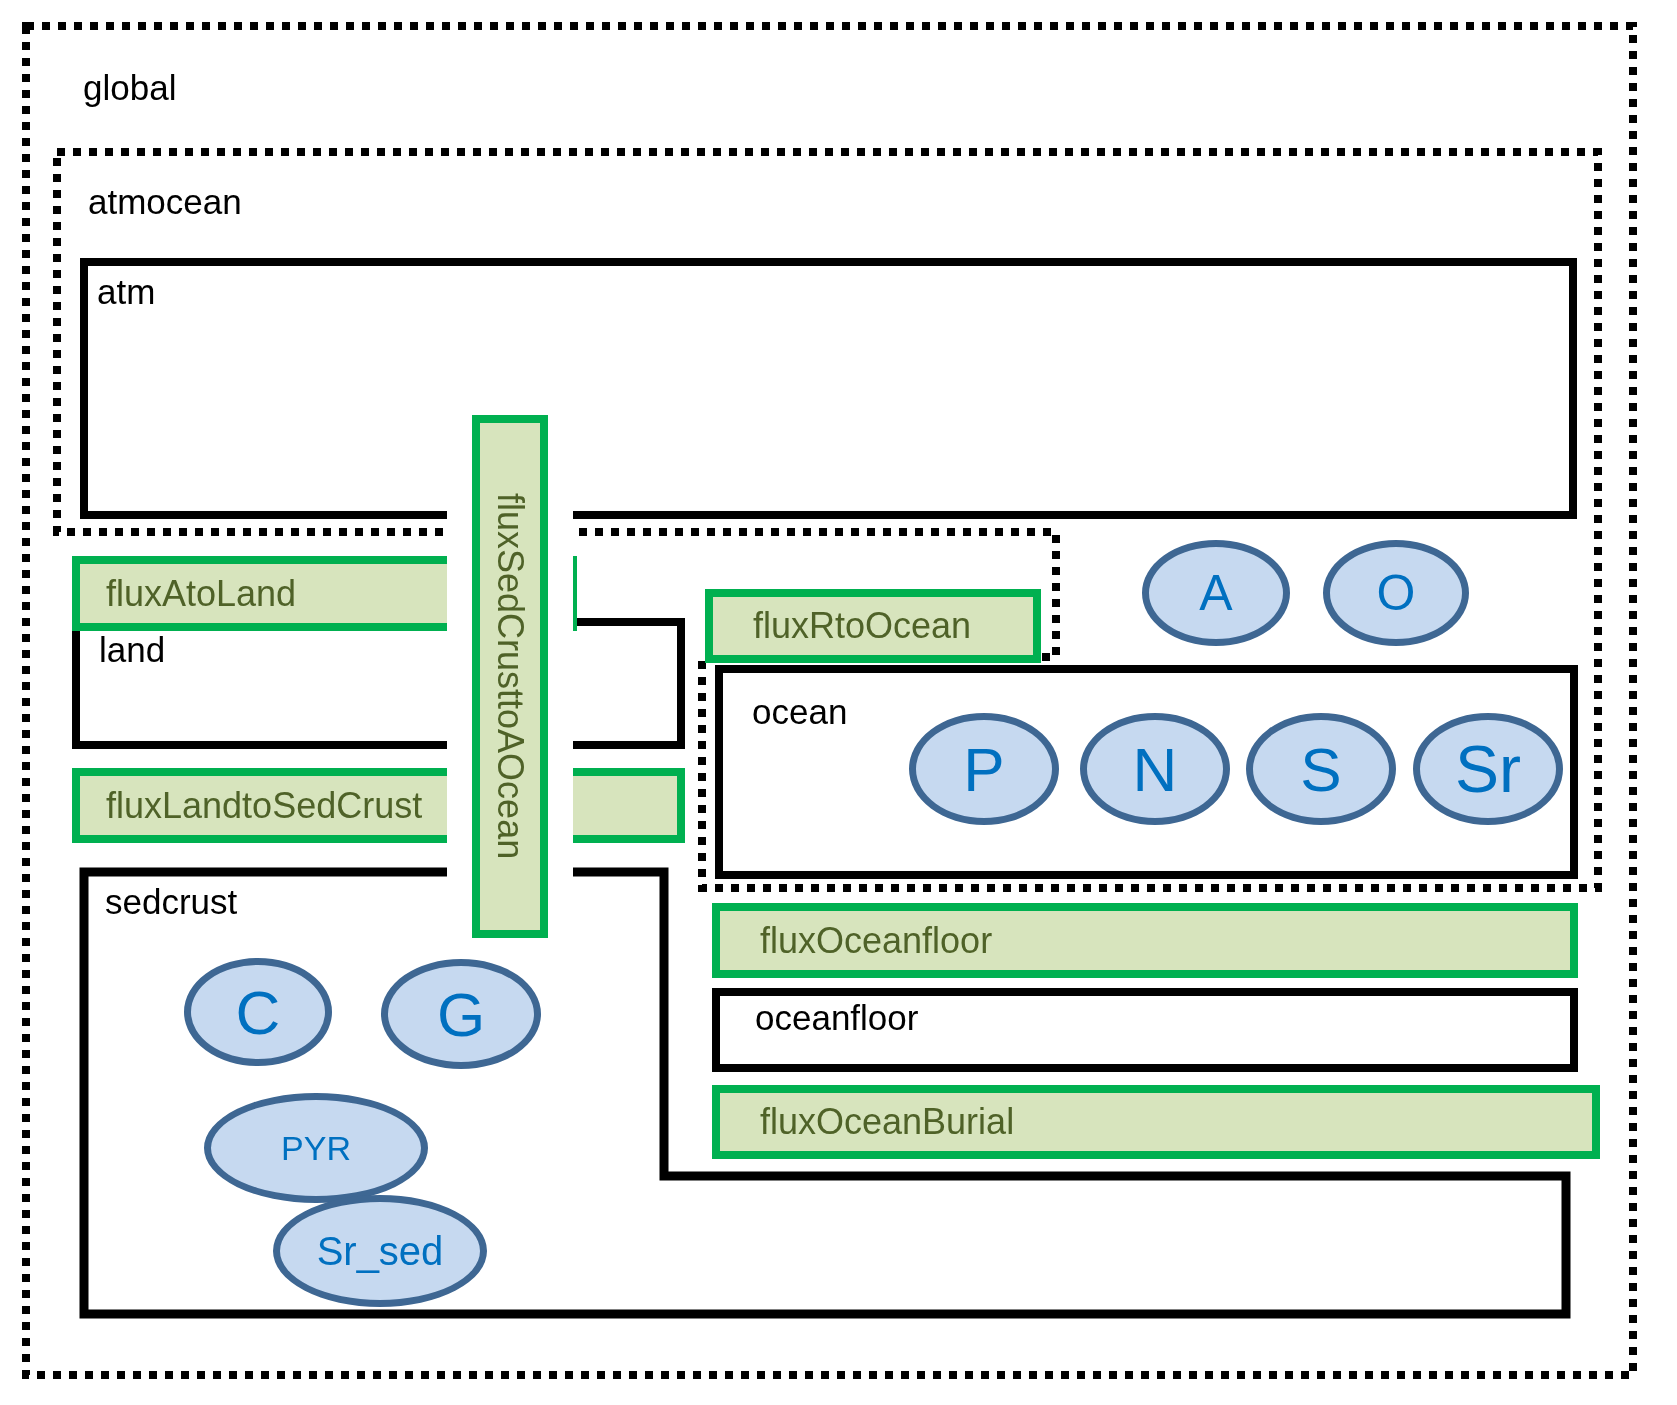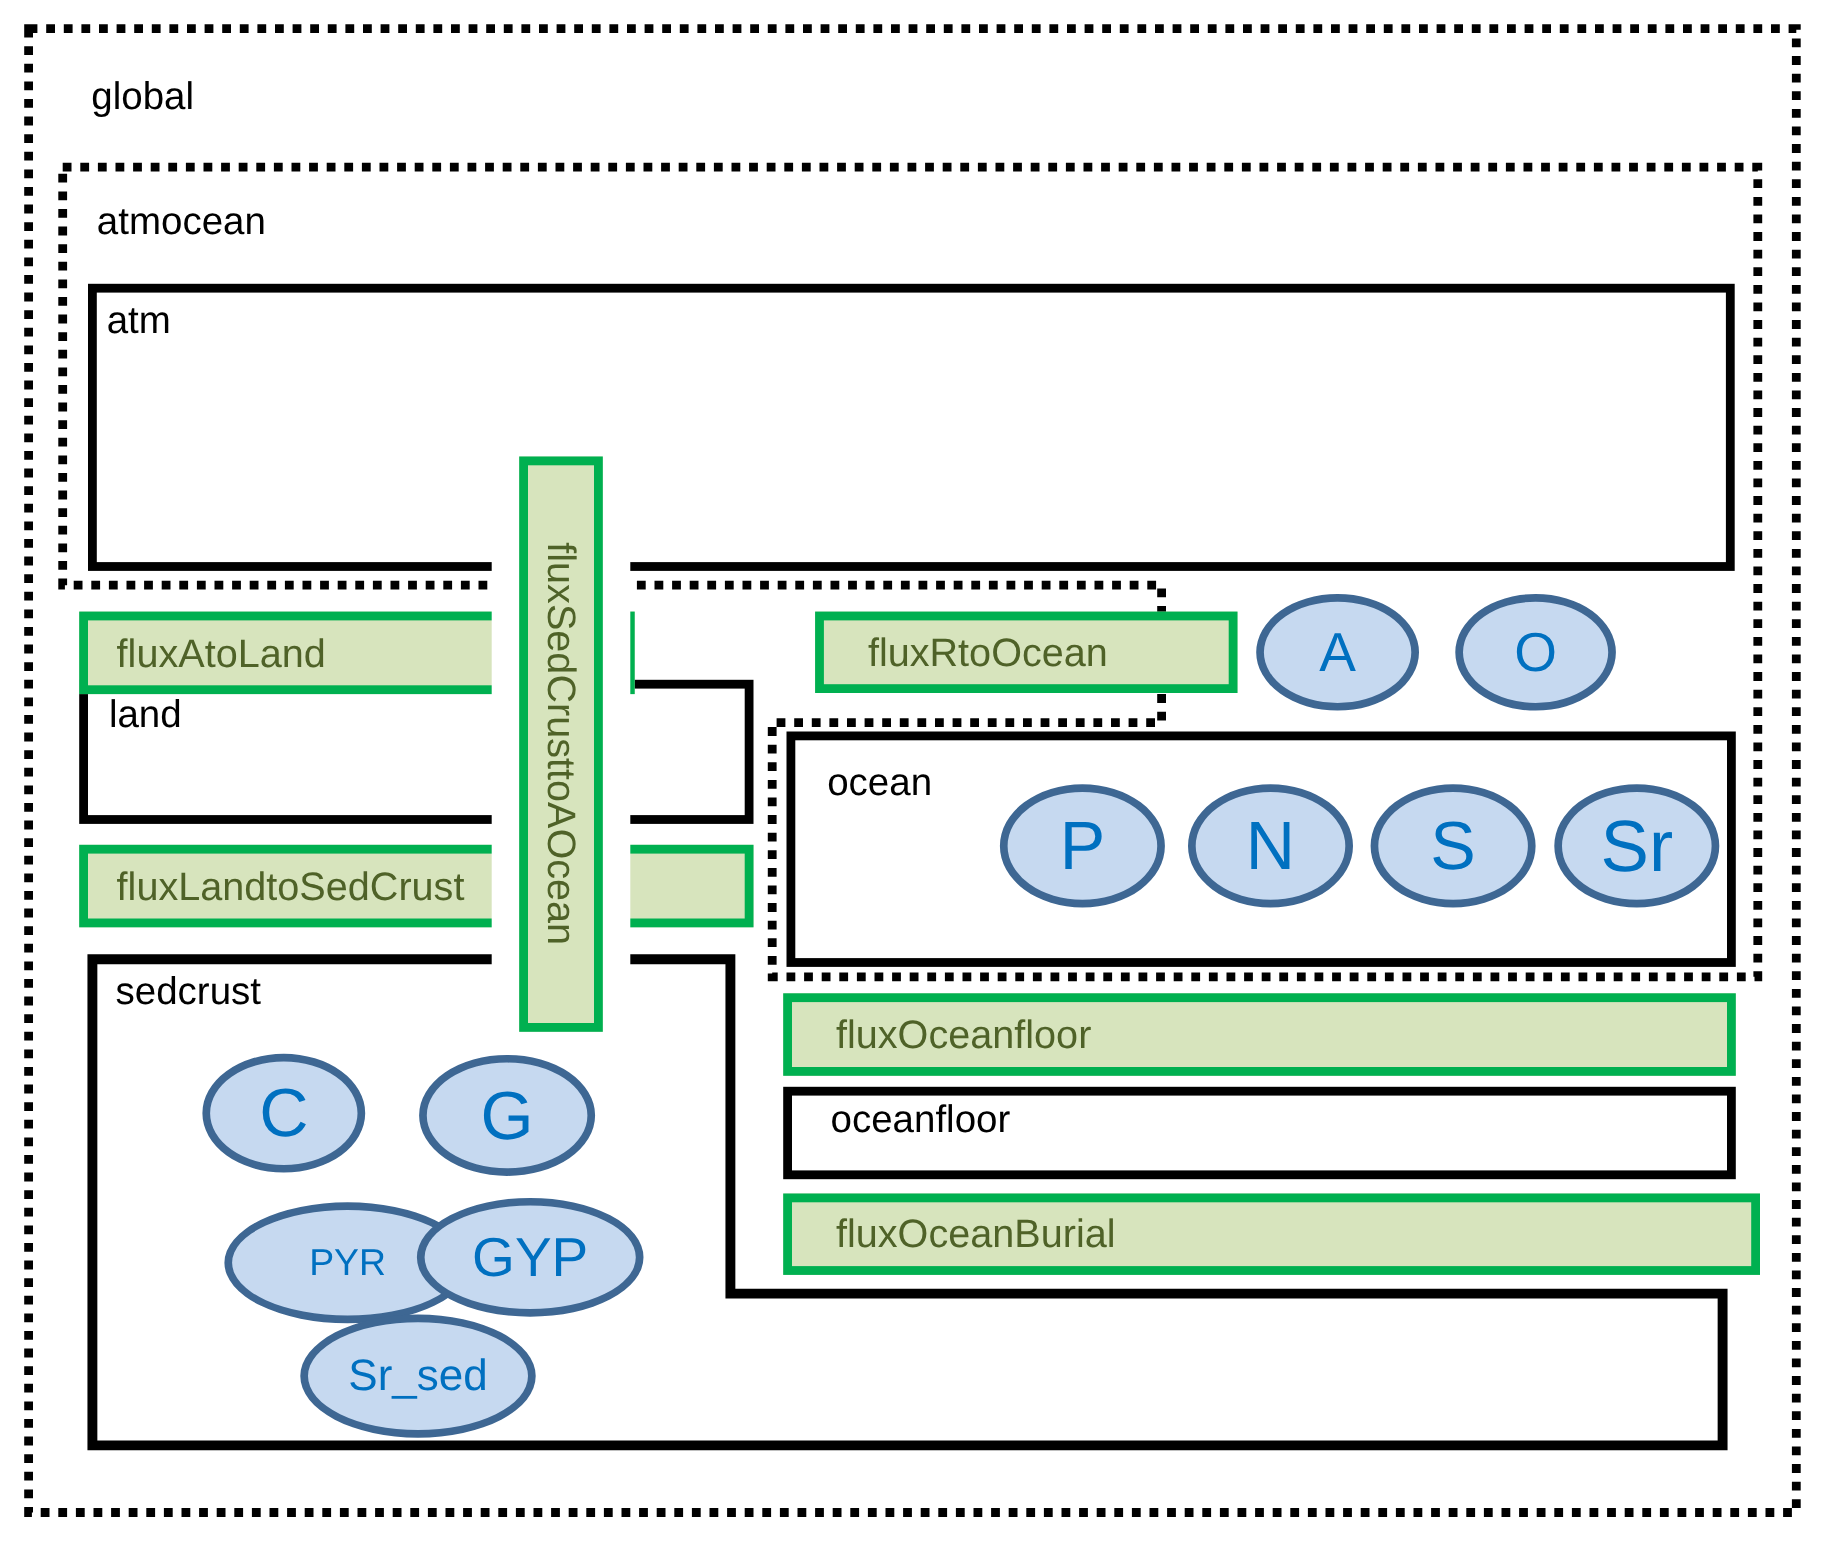--- a/index.html
+++ b/index.html
@@ -51,21 +51,21 @@
   <div class="solid-box" style="left:72px; top:618px; width:613px; height:131px;"></div>
   <div class="solid-box" style="left:715px; top:665px; width:863px; height:214px;"></div>
   <div class="solid-box" style="left:712px; top:988px; width:866px; height:84px;"></div>
 
   <div class="flux-box" style="left:72px; top:556px; width:505px; height:75px;">
     <span>fluxAtoLand</span>
   </div>
   <div class="flux-box" style="left:72px; top:768px; width:613px; height:75px;">
     <span>fluxLandtoSedCrust</span>
   </div>
-  <div class="flux-box rpad" style="left:705px; top:556px; width:384px; height:74px;margin-left:36px;">
+  <div class="flux-box rpad" style="left:705px; top:589px; width:336px; height:74px;">
     <span>fluxRtoOcean</span>
   </div>
   <div class="flux-box rpad" style="left:712px; top:903px; width:866px; height:75px;">
     <span>fluxOceanfloor</span>
   </div>
   <div class="flux-box rpad" style="left:712px; top:1085px; width:888px; height:74px;">
     <span>fluxOceanBurial</span>
   </div>
 
   <div class="halo"></div>
@@ -96,20 +96,17 @@
 
   <div class="species" style="left:184px; top:958px; width:148px; height:108px; font-size:62px;">
     <span>C</span>
   </div>
   <div class="species" style="left:381px; top:959px; width:160px; height:110px; font-size:62px;">
     <span>G</span>
   </div>
   <div class="species" style="left:204px; top:1093px; width:224px; height:110px; font-size:34px;">
     <span>PYR</span>
   </div>
-  <div class="species" style="left:379px; top:1089px; width:206px; height:108px; font-size:50px;">
-    <span>GYP</span>
-  </div>
   <div class="species" style="left:273px; top:1195px; width:214px; height:112px; font-size:40px;">
     <span>Sr_sed</span>
   </div>
 
 </div>
 
 </body></html>

